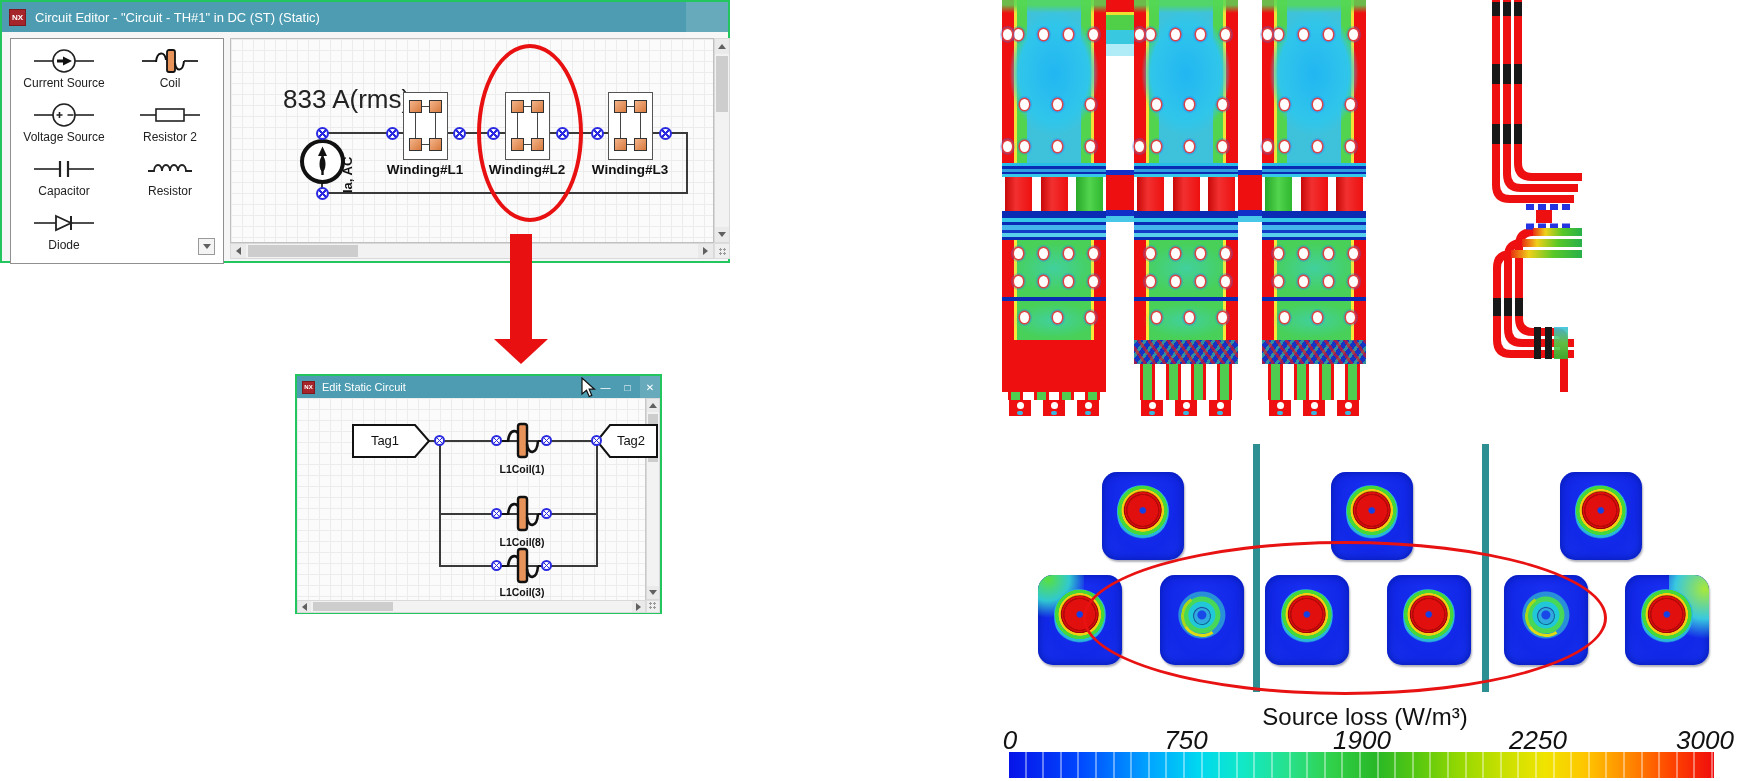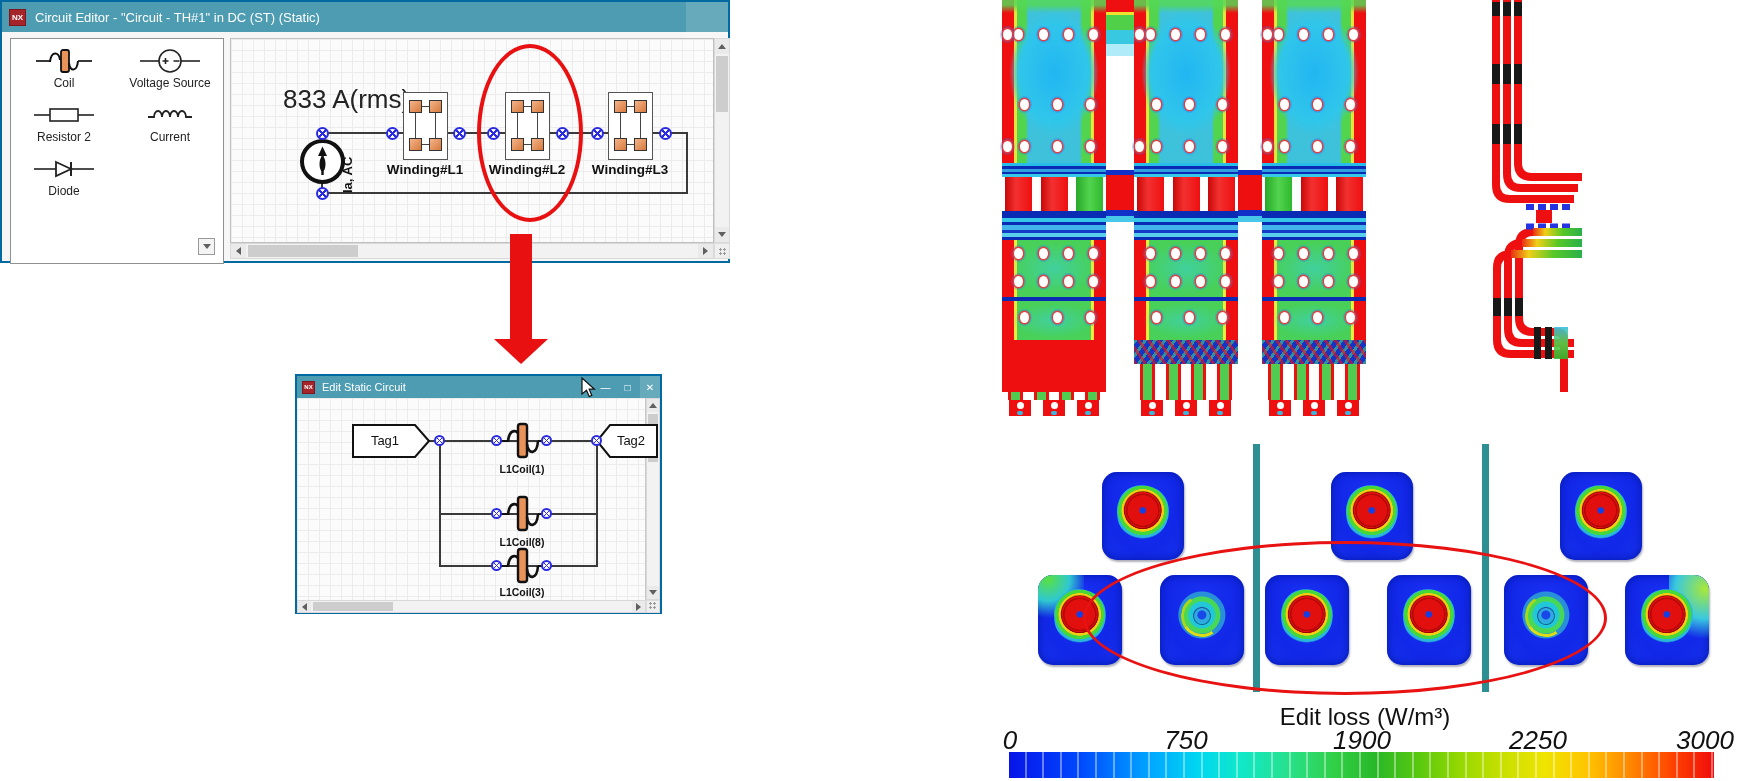--- a/index.html
+++ b/index.html
@@ -2,21 +2,21 @@
 <html><head>
 <meta charset="utf-8">
 <style>
   html,body{margin:0;padding:0;background:#fff;}
   *{box-sizing:border-box;}
   .stage{position:relative;width:1741px;height:781px;background:#fff;overflow:hidden;
          font-family:"Liberation Sans",sans-serif;color:#222;}
   .abs{position:absolute;}
 
   
-  .win{position:absolute;border:2px solid #0369a1;background:#f6f6f6;}
+  .win{position:absolute;border:2px solid #22c55e;background:#f6f6f6;}
   .tbar{position:absolute;left:0;top:0;right:0;background:#4d9cb2;color:#fff;
         display:flex;align-items:center;}
   .nx{display:inline-flex;align-items:center;justify-content:center;background:#a6252b;
       color:#fff;font-weight:bold;border:1px solid #7e181d;}
   .ttext{white-space:nowrap;overflow:hidden;}
   .wbtn{position:absolute;top:0;height:100%;display:flex;align-items:center;justify-content:center;
         color:#fff;cursor:default;}
   .wbtn.close{background:rgba(255,255,255,.14);}
 
   
@@ -164,20 +164,30 @@
       <span class="nx" style="width:17px;height:17px;font-size:8px;">NX</span>
       <span class="ttext" style="margin-left:9px;font-size:13px;">Circuit Editor - "Circuit - TH#1" in DC (ST) (Static)</span>
     </header>
     <span class="wbtn" style="left:593px;width:30px;font-size:13px;">—</span>
     <span class="wbtn" style="left:641px;width:30px;font-size:13px;">□</span>
     <span class="wbtn close" style="left:684px;width:42px;font-size:13px;">✕</span>
 
     <div class="palette">
       <div class="pitem">
         <svg class="picon" width="64" height="28" viewBox="0 0 64 28">
+          <line x1="2" y1="14" x2="21" y2="14" stroke="#222" stroke-width="1.6"></line>
+          <circle cx="32" cy="14" r="11" fill="#fff" stroke="#222" stroke-width="1.6"></circle>
+          <line x1="25" y1="14" x2="33" y2="14" stroke="#111" stroke-width="3"></line>
+          <path d="M31 9.5 L40 14 L31 18.5 Z" fill="#111"></path>
+          <line x1="43" y1="14" x2="62" y2="14" stroke="#222" stroke-width="1.6"></line>
+        </svg>
+        <span class="plabel">Current Source</span>
+      </div>
+      <div class="pitem">
+        <svg class="picon" width="64" height="28" viewBox="0 0 64 28">
           <line x1="4" y1="14" x2="18" y2="14" stroke="#222" stroke-width="1.8"></line>
           <path d="M18 15 c1 -11 9 -11 10 -2" fill="none" stroke="#111" stroke-width="2"></path>
           <rect x="29" y="3" width="8" height="22" rx="2" fill="#e8935a" stroke="#111" stroke-width="1.8"></rect>
           <path d="M37 16 c1 9 8 9 9 -2" fill="none" stroke="#111" stroke-width="2"></path>
           <line x1="46" y1="14" x2="60" y2="14" stroke="#222" stroke-width="1.8"></line>
         </svg>
         <span class="plabel">Coil</span>
       </div>
       <div class="pitem">
         <svg class="picon" width="64" height="28" viewBox="0 0 64 28">
@@ -191,23 +201,32 @@
       <div class="pitem">
         <svg class="picon" width="64" height="28" viewBox="0 0 64 28">
           <line x1="2" y1="14" x2="18" y2="14" stroke="#222" stroke-width="1.6"></line>
           <rect x="18" y="8" width="28" height="12" fill="#fff" stroke="#222" stroke-width="1.6"></rect>
           <line x1="46" y1="14" x2="62" y2="14" stroke="#222" stroke-width="1.6"></line>
         </svg>
         <span class="plabel">Resistor 2</span>
       </div>
       <div class="pitem">
         <svg class="picon" width="64" height="28" viewBox="0 0 64 28">
+          <line x1="2" y1="14" x2="28" y2="14" stroke="#222" stroke-width="1.6"></line>
+          <line x1="28" y1="6" x2="28" y2="22" stroke="#222" stroke-width="2.2"></line>
+          <line x1="36" y1="6" x2="36" y2="22" stroke="#222" stroke-width="2.2"></line>
+          <line x1="36" y1="14" x2="62" y2="14" stroke="#222" stroke-width="1.6"></line>
+        </svg>
+        <span class="plabel">Capacitor</span>
+      </div>
+      <div class="pitem">
+        <svg class="picon" width="64" height="28" viewBox="0 0 64 28">
           <path d="M10 16 h6 a4 6 0 0 1 8 0 a4 6 0 0 1 8 0 a4 6 0 0 1 8 0 a4 6 0 0 1 8 0 h6" fill="none" stroke="#222" stroke-width="1.8"></path>
         </svg>
-        <span class="plabel">Current</span>
+        <span class="plabel">Resistor</span>
       </div>
       <div class="pitem">
         <svg class="picon" width="64" height="28" viewBox="0 0 64 28">
           <line x1="2" y1="14" x2="24" y2="14" stroke="#222" stroke-width="1.6"></line>
           <path d="M24 7 L39 14 L24 21 Z" fill="none" stroke="#222" stroke-width="1.8"></path>
           <line x1="39" y1="7" x2="39" y2="21" stroke="#222" stroke-width="2"></line>
           <line x1="39" y1="14" x2="62" y2="14" stroke="#222" stroke-width="1.6"></line>
         </svg>
         <span class="plabel">Diode</span>
       </div>
@@ -614,21 +633,21 @@
     </div>
   <div class="tile" style="left:1504px;top:575px;width:84px;height:90px;">
       <i class="blob cool"></i>
     </div>
   <div class="tile wash-c" style="left:1625px;top:575px;width:84px;height:90px;">
       <i class="blob hot"></i>
     </div>
 
   <div class="bigellipse" style="left:1083px;top:541px;width:524px;height:154px;z-index:20;"></div>
 
-  <div class="cb-title">Edit loss (W/m³)</div>
+  <div class="cb-title">Source loss (W/m³)</div>
   <span class="cb-tick" style="left:955px;">0</span>
   <span class="cb-tick" style="left:1131px;">750</span>
   <span class="cb-tick" style="left:1307px;">1900</span>
   <span class="cb-tick" style="left:1483px;">2250</span>
   <span class="cb-tick" style="left:1650px;">3000</span>
   <div class="cbar"></div>
 
 </div>
 
 </body></html>

